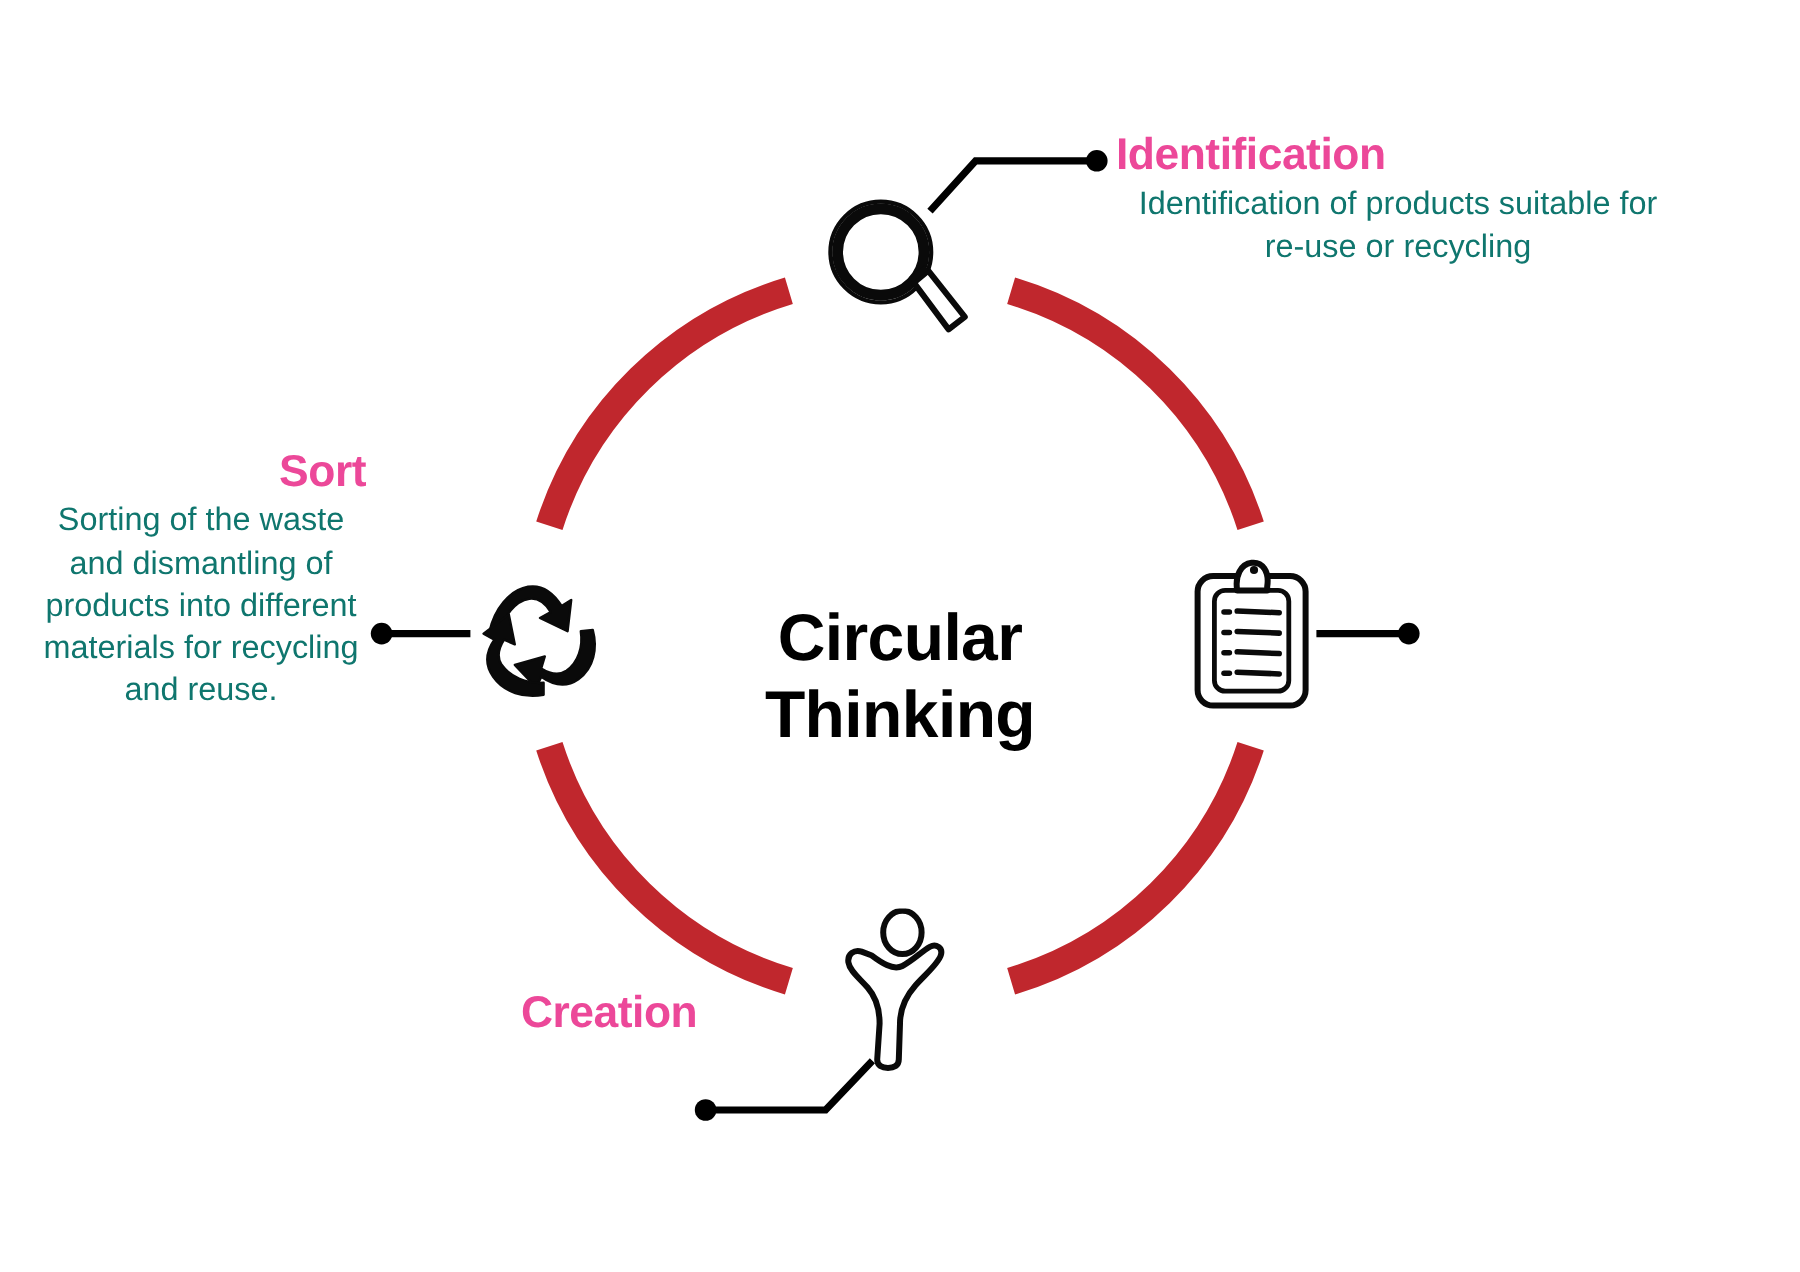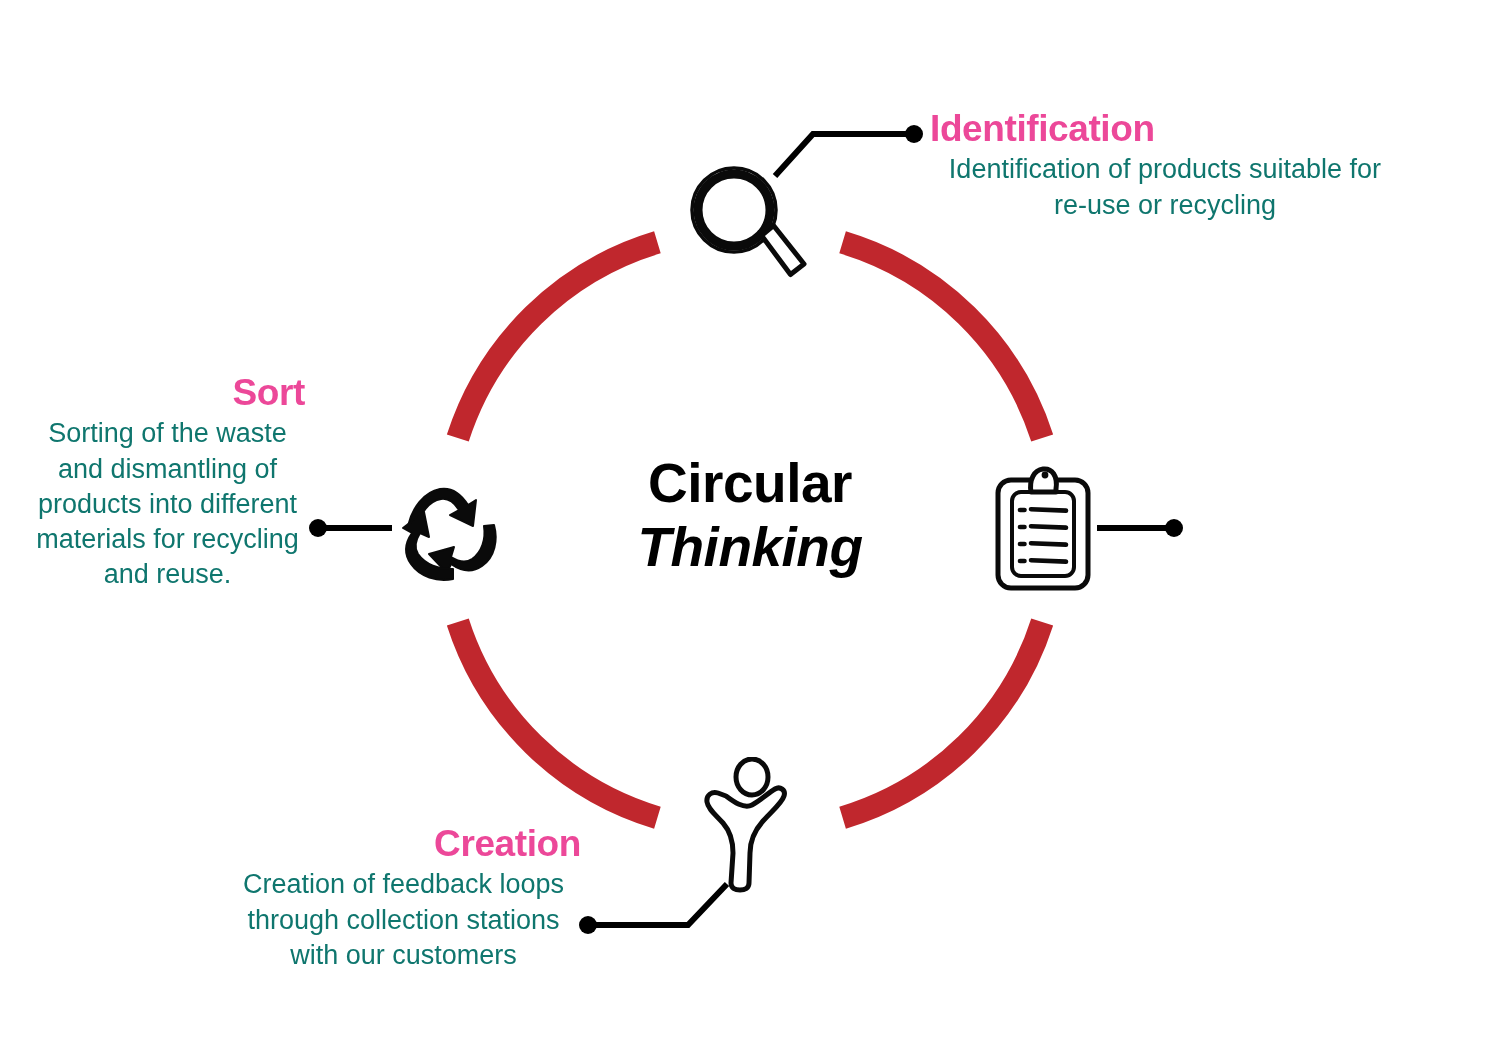--- a/index.html
+++ b/index.html
@@ -32,22 +32,22 @@
     left: 555px;
     top: 452px;
     width: 390px;
     text-align: center;
     font-weight: 700;
     font-size: 55px;
     line-height: 1.16;
     letter-spacing: -0.5px;
     color: #000;
   }
-  .center-title .l1 { display: block; }
-  .center-title .l2 { display: block; font-style: italic; }
+  .center-title .l1 { display: block; margin-top: 48px; }
+  .center-title .l2 { display: block; }
 
   
   .block { position: absolute; }
   .block .head {
     font-weight: 700;
     font-size: 37px;
     line-height: 1.12;
     letter-spacing: -0.4px;
     color: #ec4899;
     margin: 0;
@@ -246,21 +246,20 @@
   </div>
 
   <div class="block" id="block-identification">
     <div class="head">Identification</div>
     <div class="body">Identification of products suitable for re-use or recycling</div>
   </div>
 
 
   <div class="block" id="block-creation">
     <div class="head">Creation</div>
-    <div class="body">Creation of feedback loops through collection stations with our customers</div>
   </div>
 
   <div class="block" id="block-sort">
     <div class="head">Sort</div>
     <div class="body">Sorting of the waste and dismantling of products into different materials for recycling and reuse.</div>
   </div>
 
 </div>
 
 </body></html>

